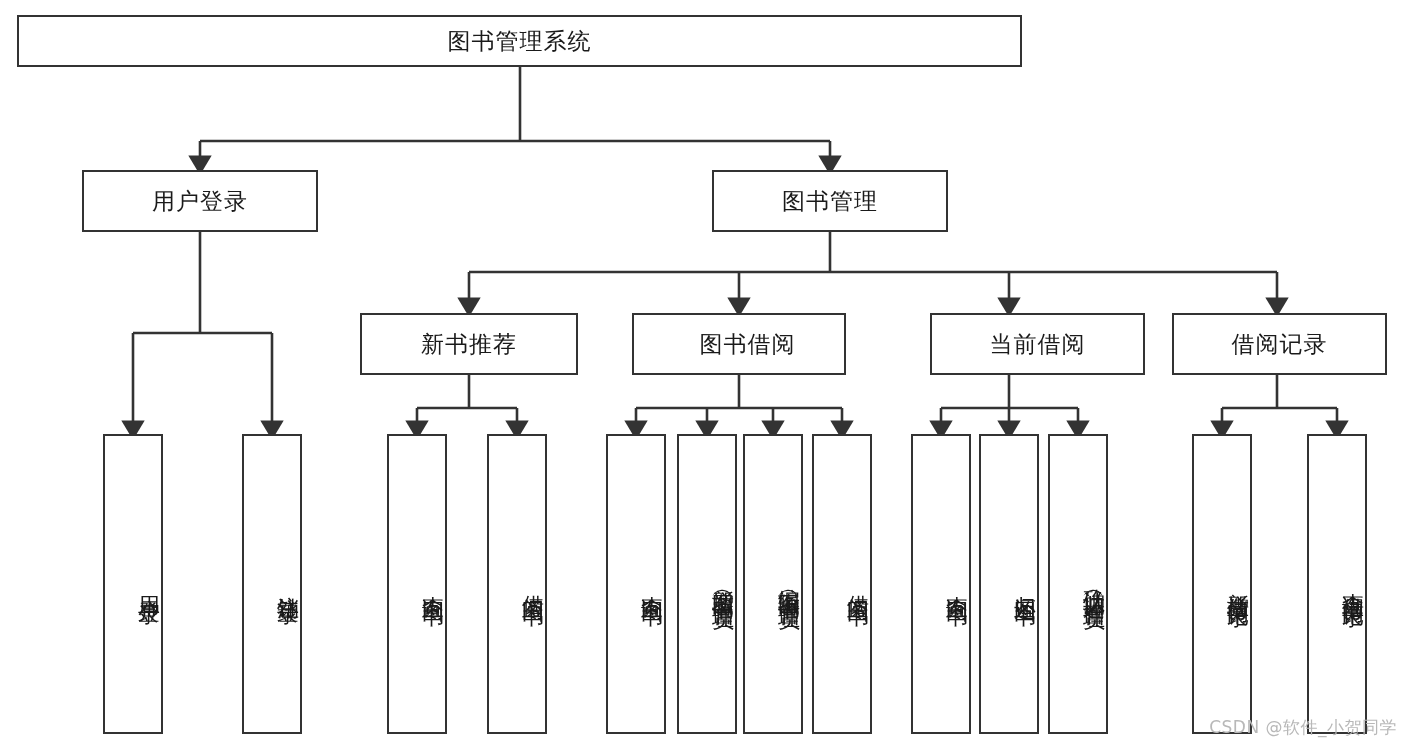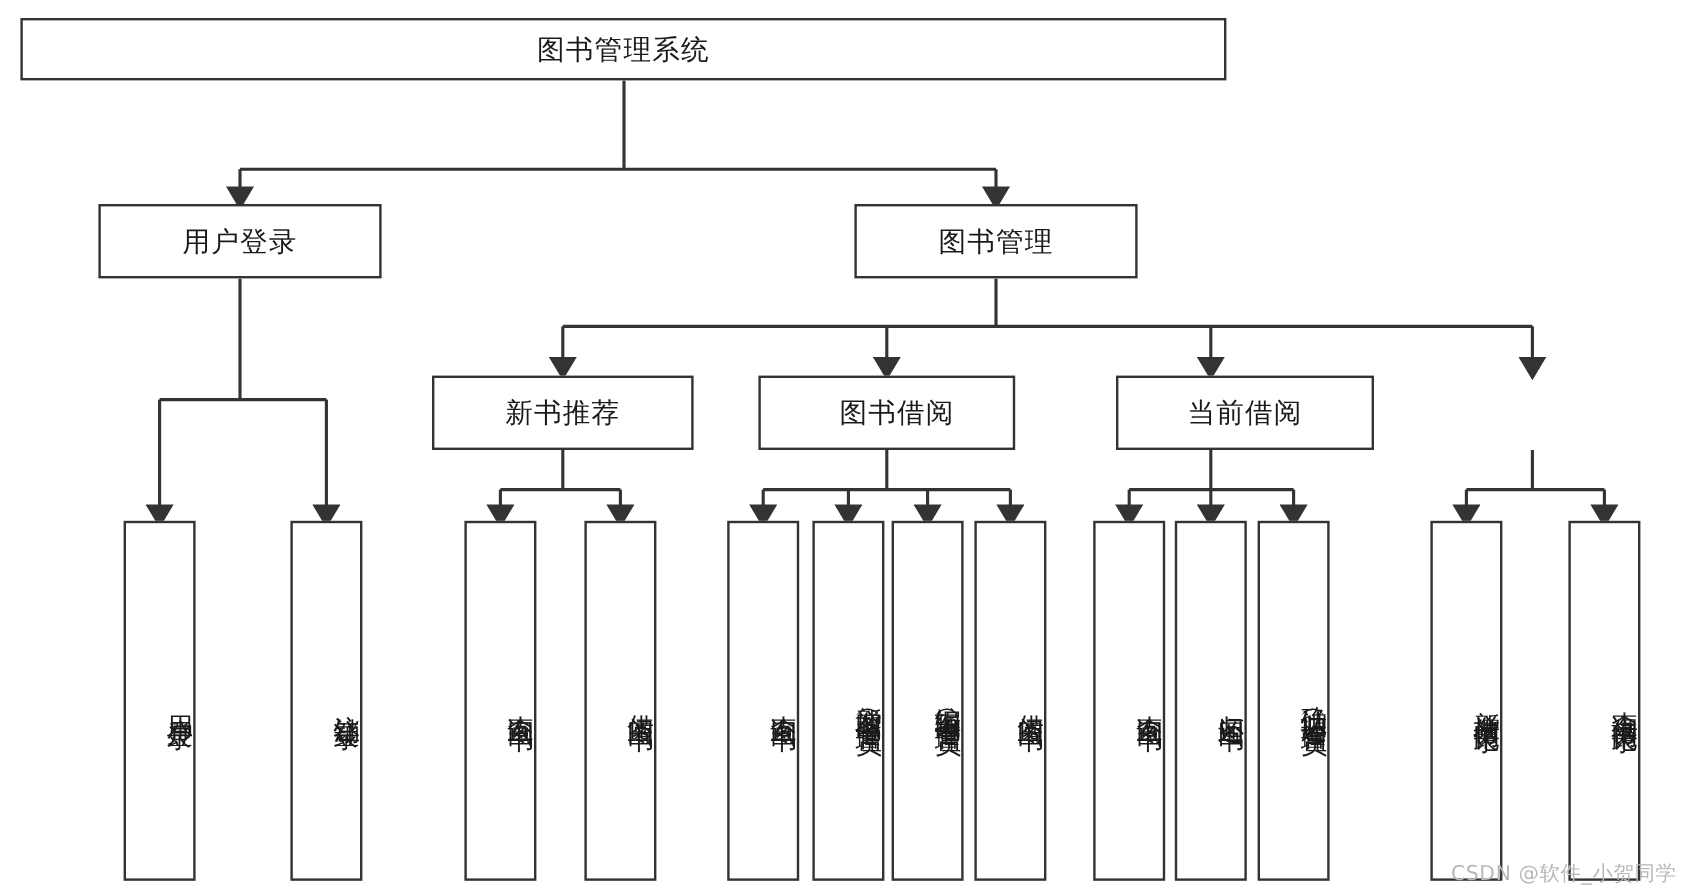--- a/index.html
+++ b/index.html
@@ -132,20 +132,23 @@
 
   <div class="node horiz" style="left:712px; top:170px; width:236px; height:62px;">
     <span>图书管理</span>
   </div>
   <div class="node horiz" style="left:632px; top:313px; width:214px; height:62px;padding-left:17px;">
     <span>图书借阅</span>
   </div>
   <div class="node horiz" style="left:902px; top:313px; width:215px; height:62px;margin-left:28px;">
     <span>当前借阅</span>
   </div>
+  <div class="node horiz" style="left:1172px; top:313px; width:215px; height:62px;">
+    <span>借阅记录</span>
+  </div>
 
   <div class="node vert" style="left:103px; top:434px; width:60px; height:300px;">
     <span class="vlabel">用户登录</span>
   </div>
   <div class="node vert" style="left:242px; top:434px; width:60px; height:300px;">
     <span class="vlabel">注销登录</span>
   </div>
 
   <div class="node vert" style="left:387px; top:434px; width:60px; height:300px;">
     <span class="vlabel">查询图书</span>

